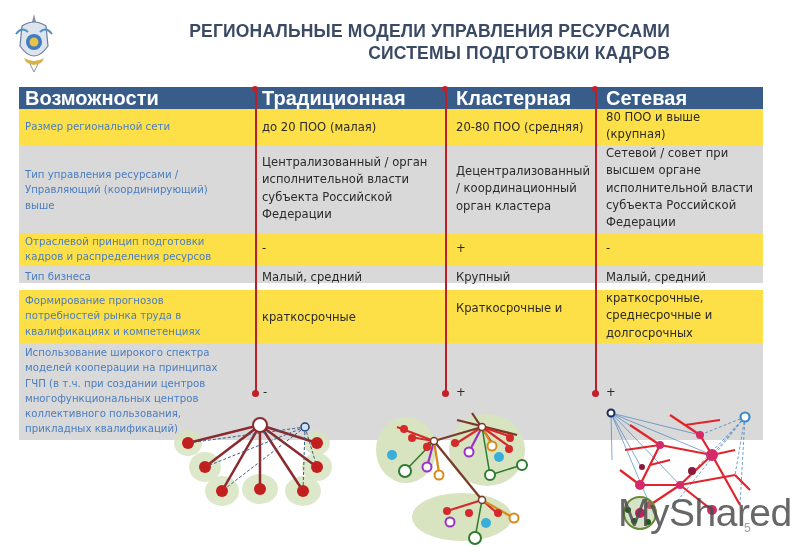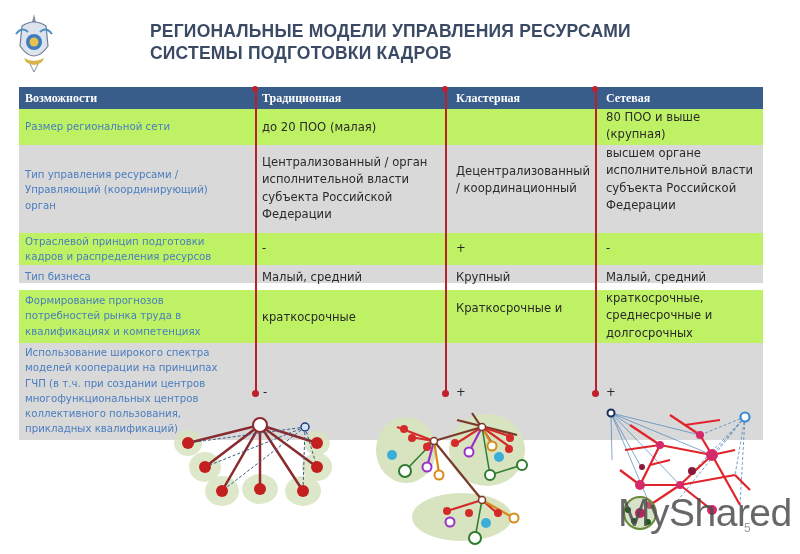--- a/index.html
+++ b/index.html
@@ -1,24 +1,24 @@
 <!DOCTYPE html>
 <html><head>
 <meta charset="utf-8">
 <style>
   html,body{margin:0;padding:0;}
   body{width:800px;height:554px;background:#ffffff;position:relative;overflow:hidden;font-family:"DejaVu Sans","Liberation Sans",sans-serif;}
   .logo{position:absolute;left:14px;top:12px;width:40px;height:62px;}
-  .title{position:absolute;left:150px;top:20px;width:520px;text-align:left;color:#3b4a64;font-family:"Liberation Sans",sans-serif;font-weight:bold;font-size:17.5px;line-height:22px;letter-spacing:0.2px;}
+  .title{position:absolute;left:150px;top:20px;width:520px;text-align:right;color:#3b4a64;font-family:"Liberation Sans",sans-serif;font-weight:bold;font-size:17.5px;line-height:22px;letter-spacing:0.2px;}
   .tbl{position:absolute;left:19px;top:87px;width:744px;}
   .hdr{position:absolute;left:0;top:0;width:744px;height:22px;background:#385d8a;}
-  .hcell{position:absolute;top:0;height:22px;line-height:23px;color:#ffffff;font-weight:bold;font-size:12px;font-family:Liberation Serif, serif;}
+  .hcell{position:absolute;top:0;height:22px;line-height:23px;color:#ffffff;font-weight:bold;font-size:20px;font-family:Liberation Sans, sans-serif;}
   .row{position:absolute;left:0;width:744px;}
   .row.g{background:#d9d9d9;}
-  .row.w{background:#bef264;}
+  .row.w{background:#fde047;}
   .cap{position:absolute;left:6px;color:#4a7dbf;font-size:10.2px;line-height:15.3px;font-family:"DejaVu Sans",sans-serif;}
   .val{position:absolute;color:#2a2a2a;font-size:11.6px;line-height:17.3px;font-family:"DejaVu Sans",sans-serif;}
   .vline{position:absolute;width:2px;background:#b9202a;}
   .dot{position:absolute;width:7px;height:7px;border-radius:50%;background:#c0202a;}
   .diag{position:absolute;}
   .page-num{position:absolute;left:744px;top:521px;color:#a0a0a0;font-size:12px;font-family:"Liberation Sans",sans-serif;}
   .wm{position:absolute;left:618px;top:491px;font-size:39px;color:#4d4d4d;opacity:0.85;font-family:"Liberation Sans",sans-serif;letter-spacing:-0.5px;}
 </style>
 </head>
 <body>
@@ -49,43 +49,48 @@
     <div class="hcell" style="left:587px">Сетевая</div>
   </div>
 
   <div class="row w" style="top:22px;height:36px">
     <div class="cap" style="top:10px">
         <div>Размер региональной сети</div>
       </div>
     <div class="val" style="left:243px;top:10px">
         <div>до 20 ПОО (малая)</div>
       </div>
+    <div class="val" style="left:437px;top:10px">
+        <div>20-80 ПОО (средняя)</div>
+      </div>
     <div class="val" style="left:587px;top:0px;line-height:16.5px">
         <div>80 ПОО и выше</div>
         <div>(крупная)</div>
       </div>
   </div>
 
   <div class="row g" style="top:58px;height:88px">
     <div class="cap" style="top:22px">
       <div>Тип управления ресурсами /</div>
         <div>Управляющий (координирующий)</div>
-        <div>орган</div>
+        <div>выше</div>
     </div>
     <div class="val" style="left:243px;top:9px">
       <div>Централизованный / орган</div>
         <div>исполнительной власти</div>
         <div>субъекта Российской</div>
         <div>Федерации</div>
     </div>
     <div class="val" style="left:437px;top:18px">
       <div>Децентрализованный</div>
         <div>/ координационный</div>
+        <div>орган кластера</div>
     </div>
     <div class="val" style="left:587px;top:0px">
+      <div>Сетевой / совет при</div>
         <div>высшем органе</div>
         <div>исполнительной власти</div>
         <div>субъекта Российской</div>
         <div>Федерации</div>
     </div>
   </div>
 
   <div class="row w" style="top:146px;height:40px">
     <div class="cap" style="top:1px">
       <div>Отраслевой принцип подготовки</div>

